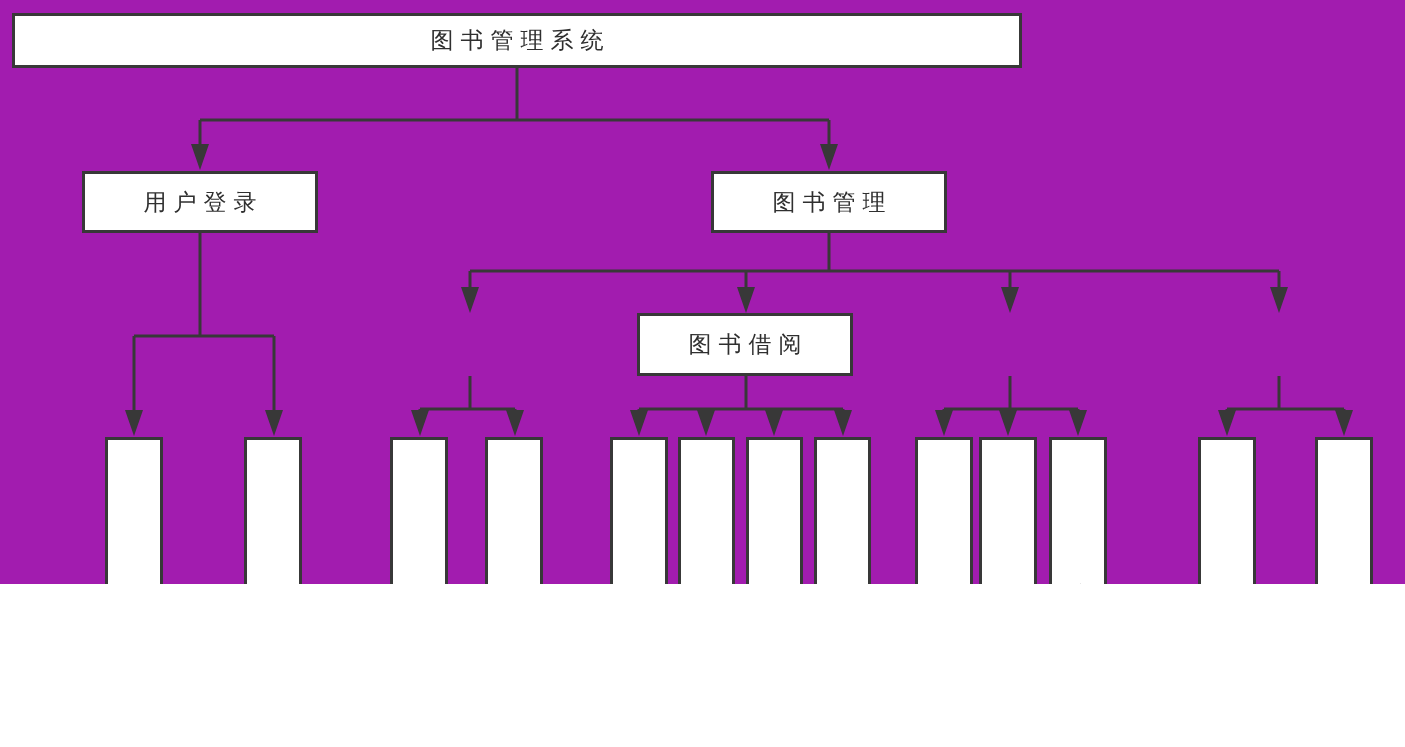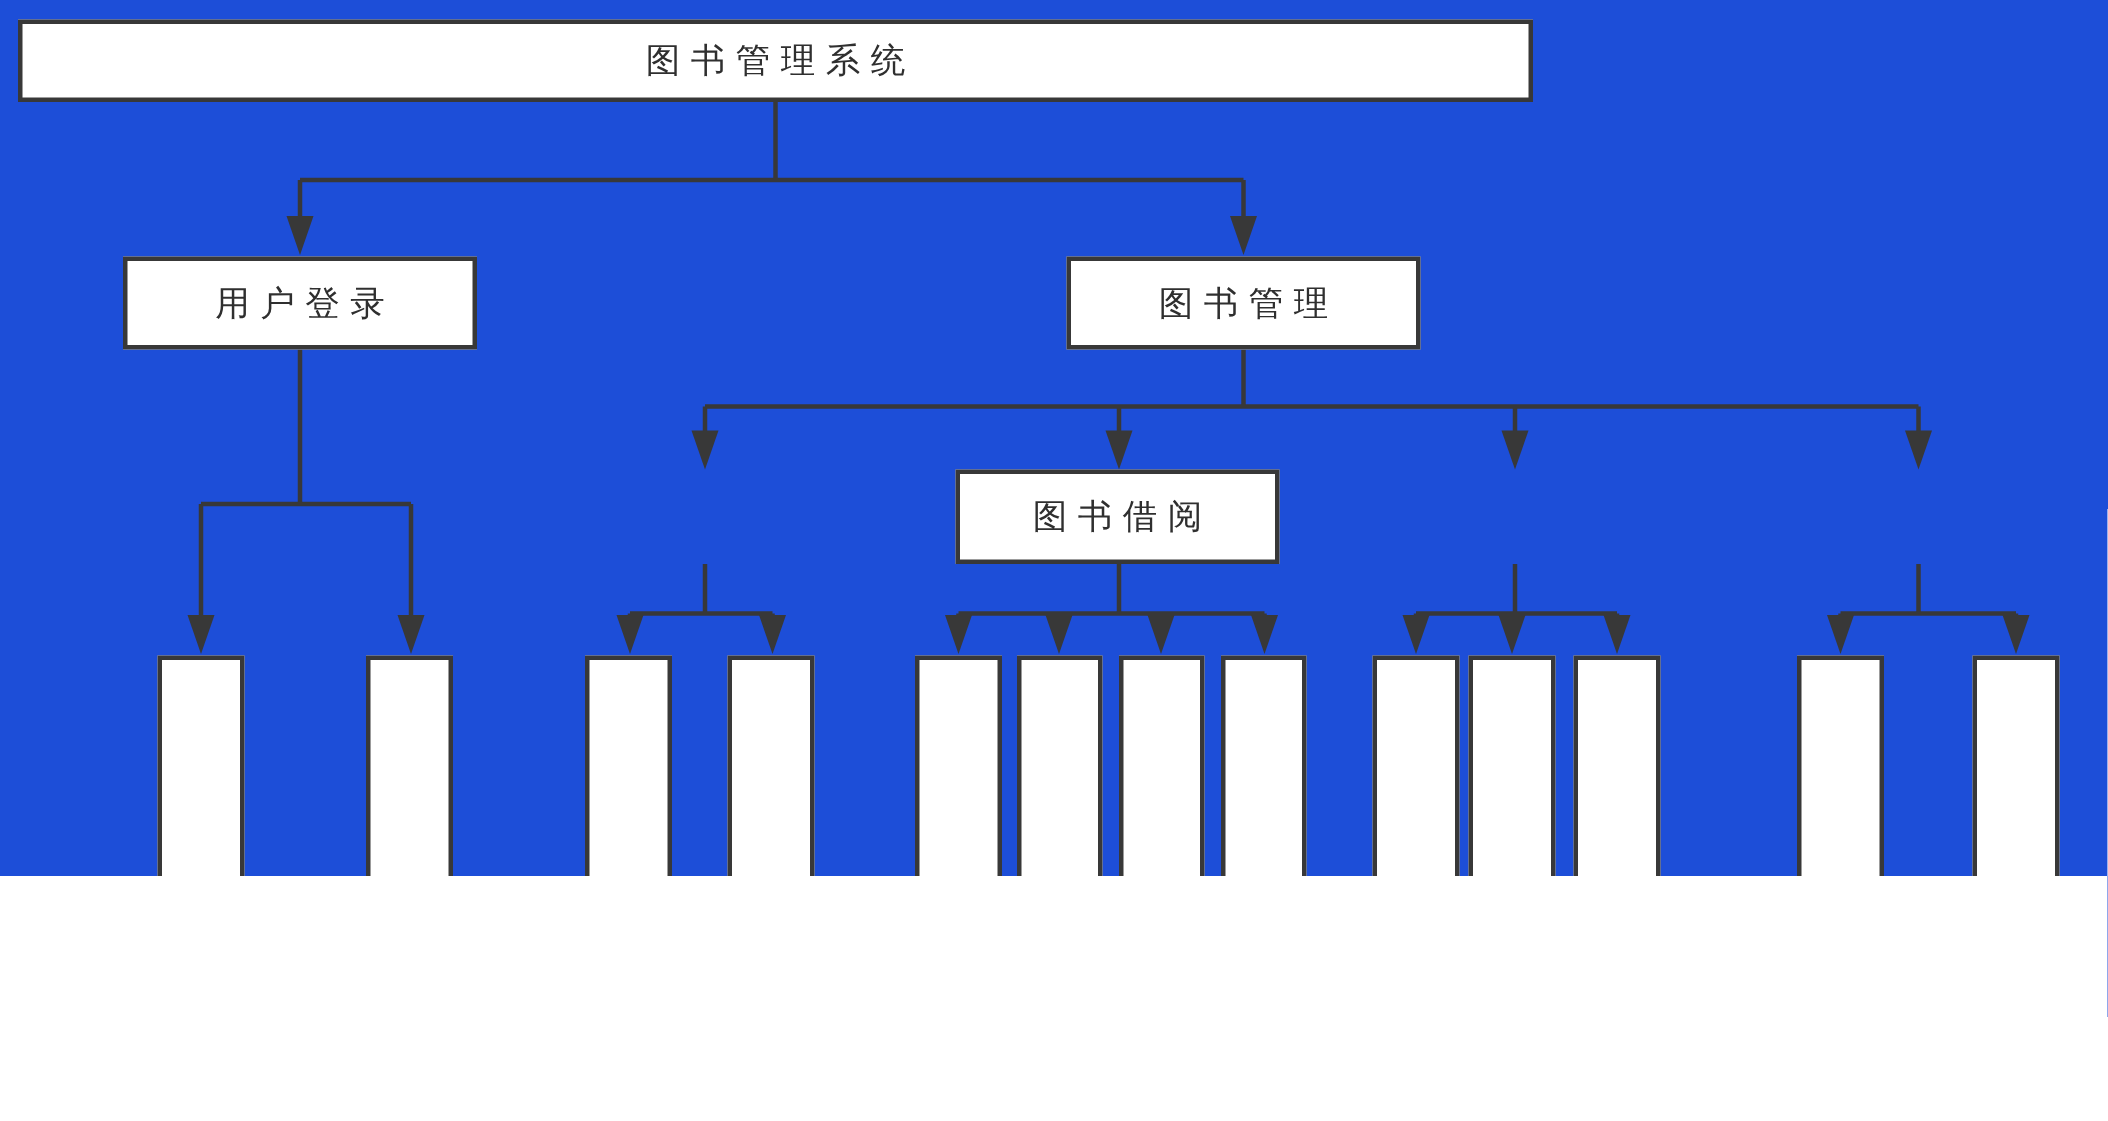--- a/index.html
+++ b/index.html
@@ -1,20 +1,20 @@
 <!DOCTYPE html>
 <html><head>
 <meta charset="utf-8">
 <style>
   html, body { margin: 0; padding: 0; background: #ffffff; }
   .canvas {
     position: relative;
     width: 1405px;
     height: 584px;
-    background: #1d4ed8;
+    background: #a21caf;
     overflow: hidden;
     font-family: Liberation Sans, sans-serif;
   }
   .wires {
     position: absolute;
     left: 0; top: 0;
     width: 1405px; height: 747px;
   }
   .node {
     position: absolute;

